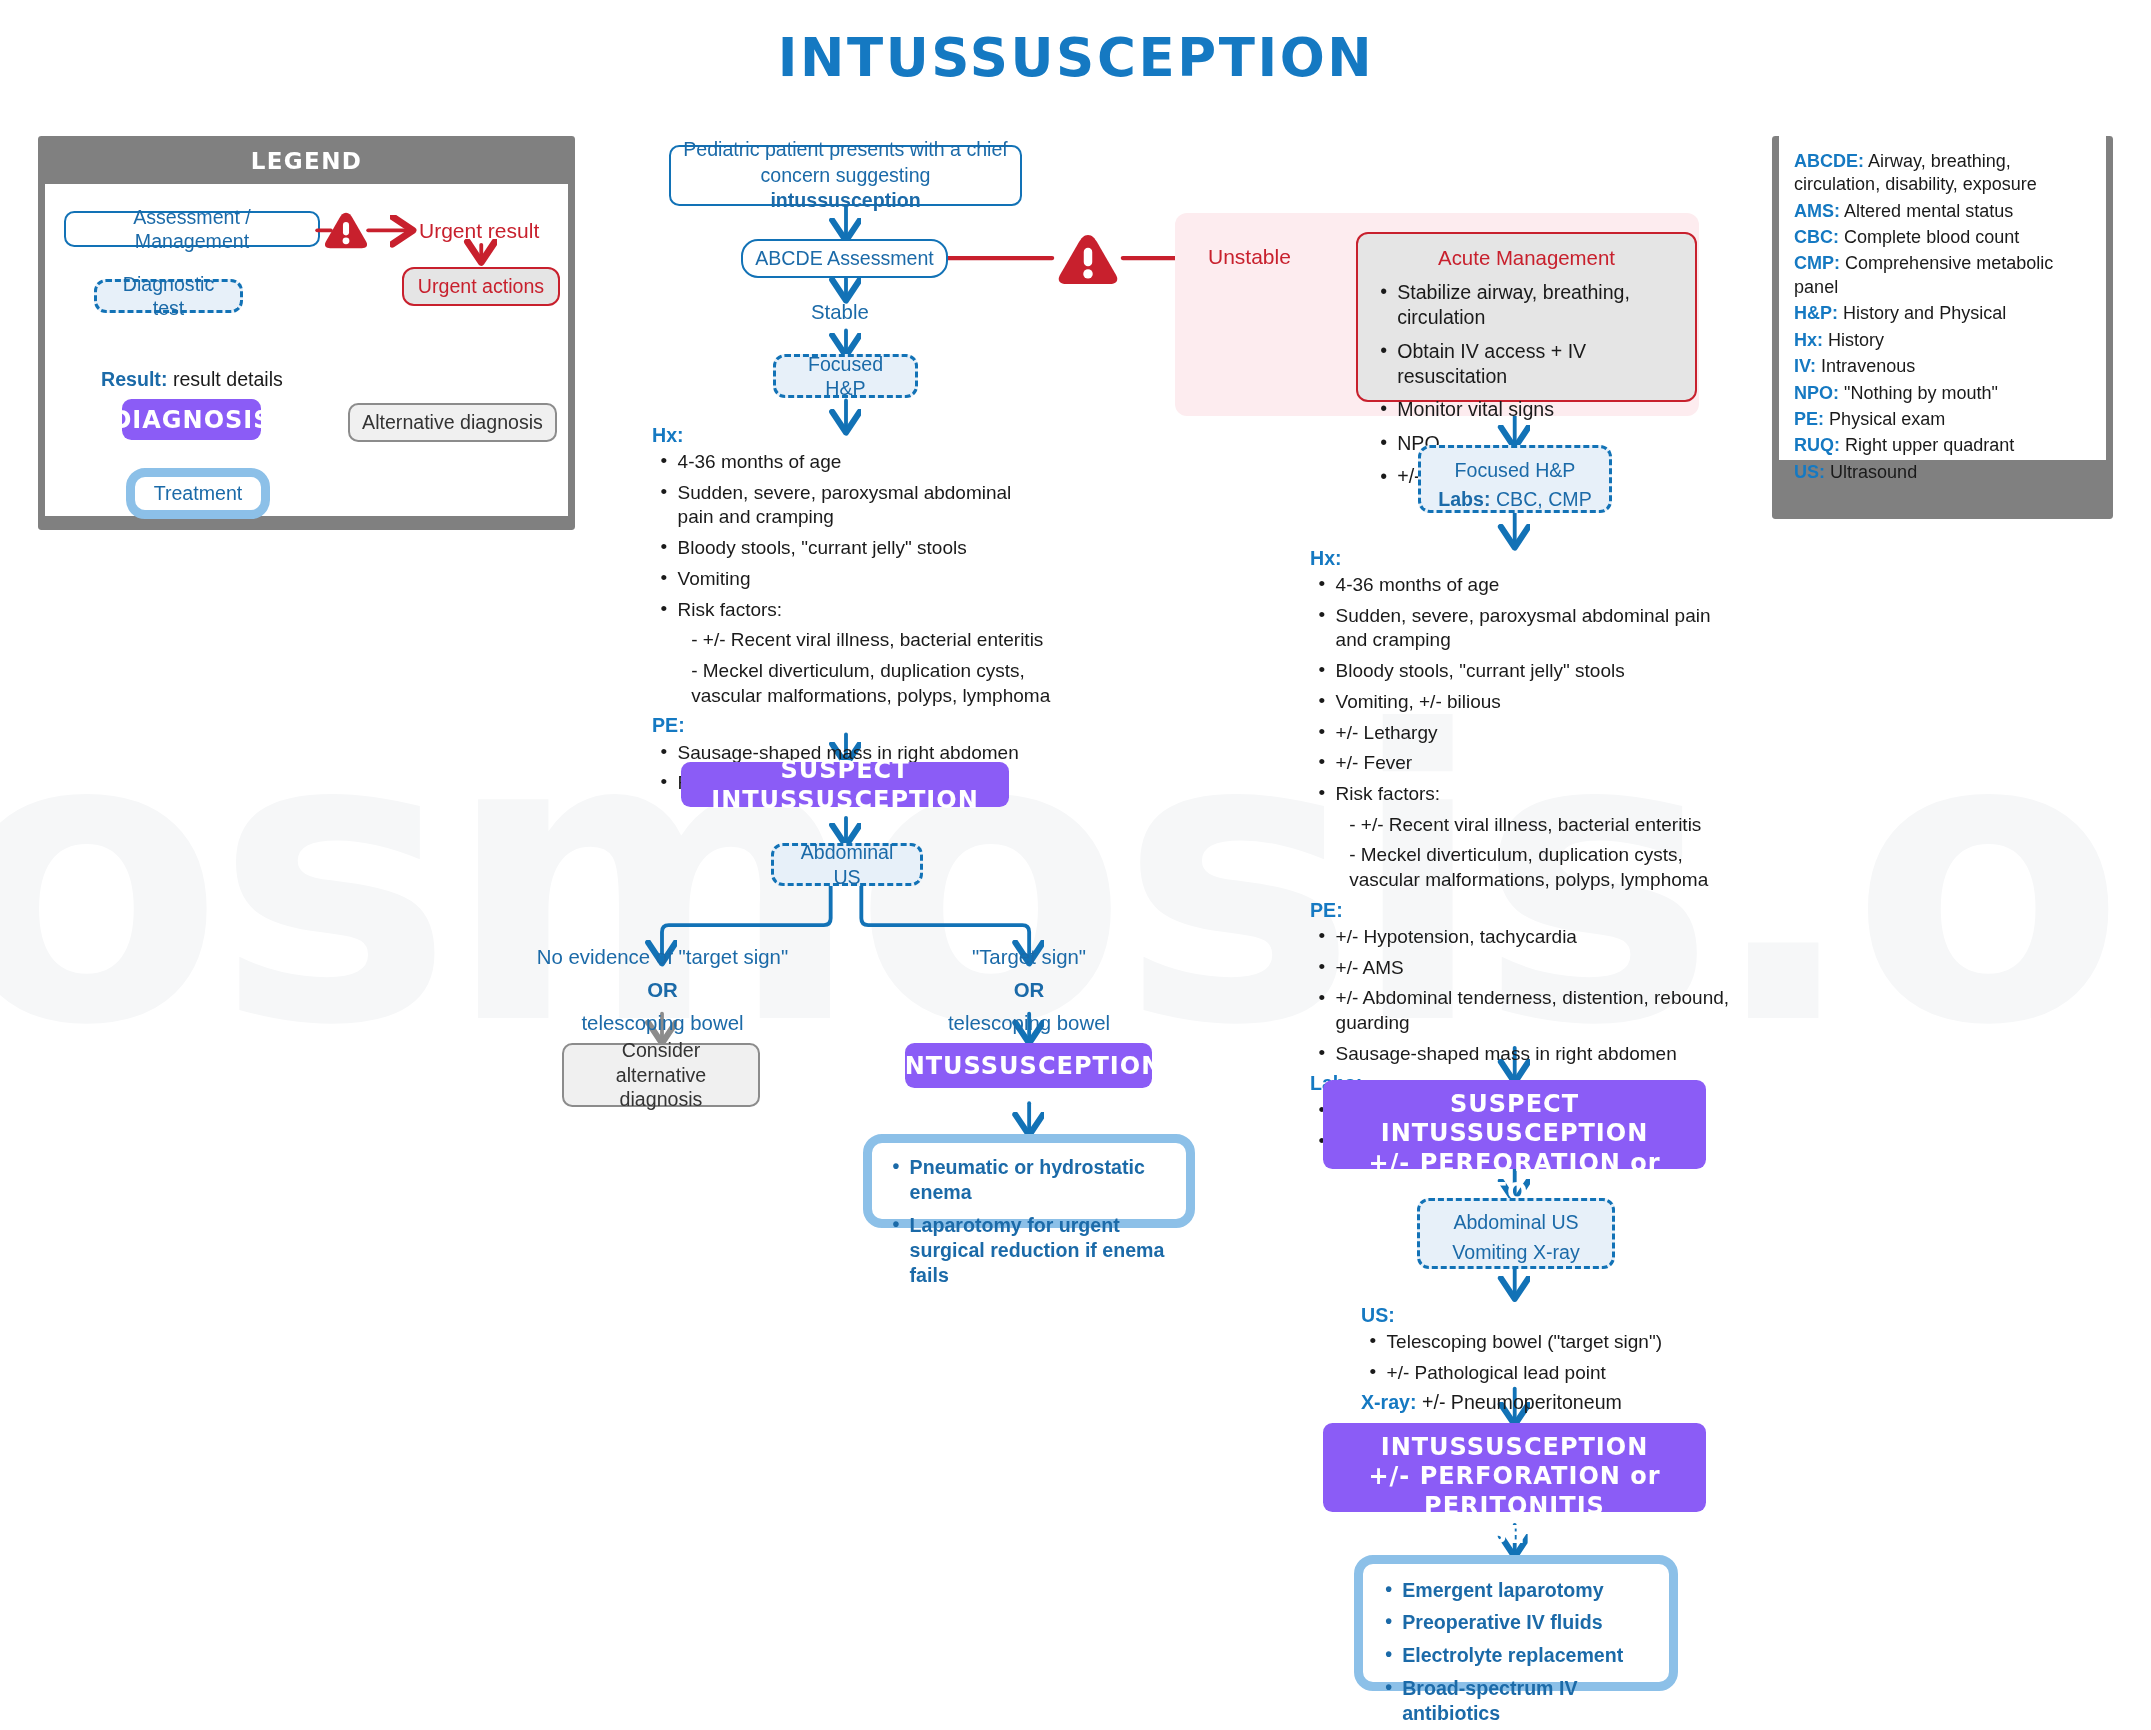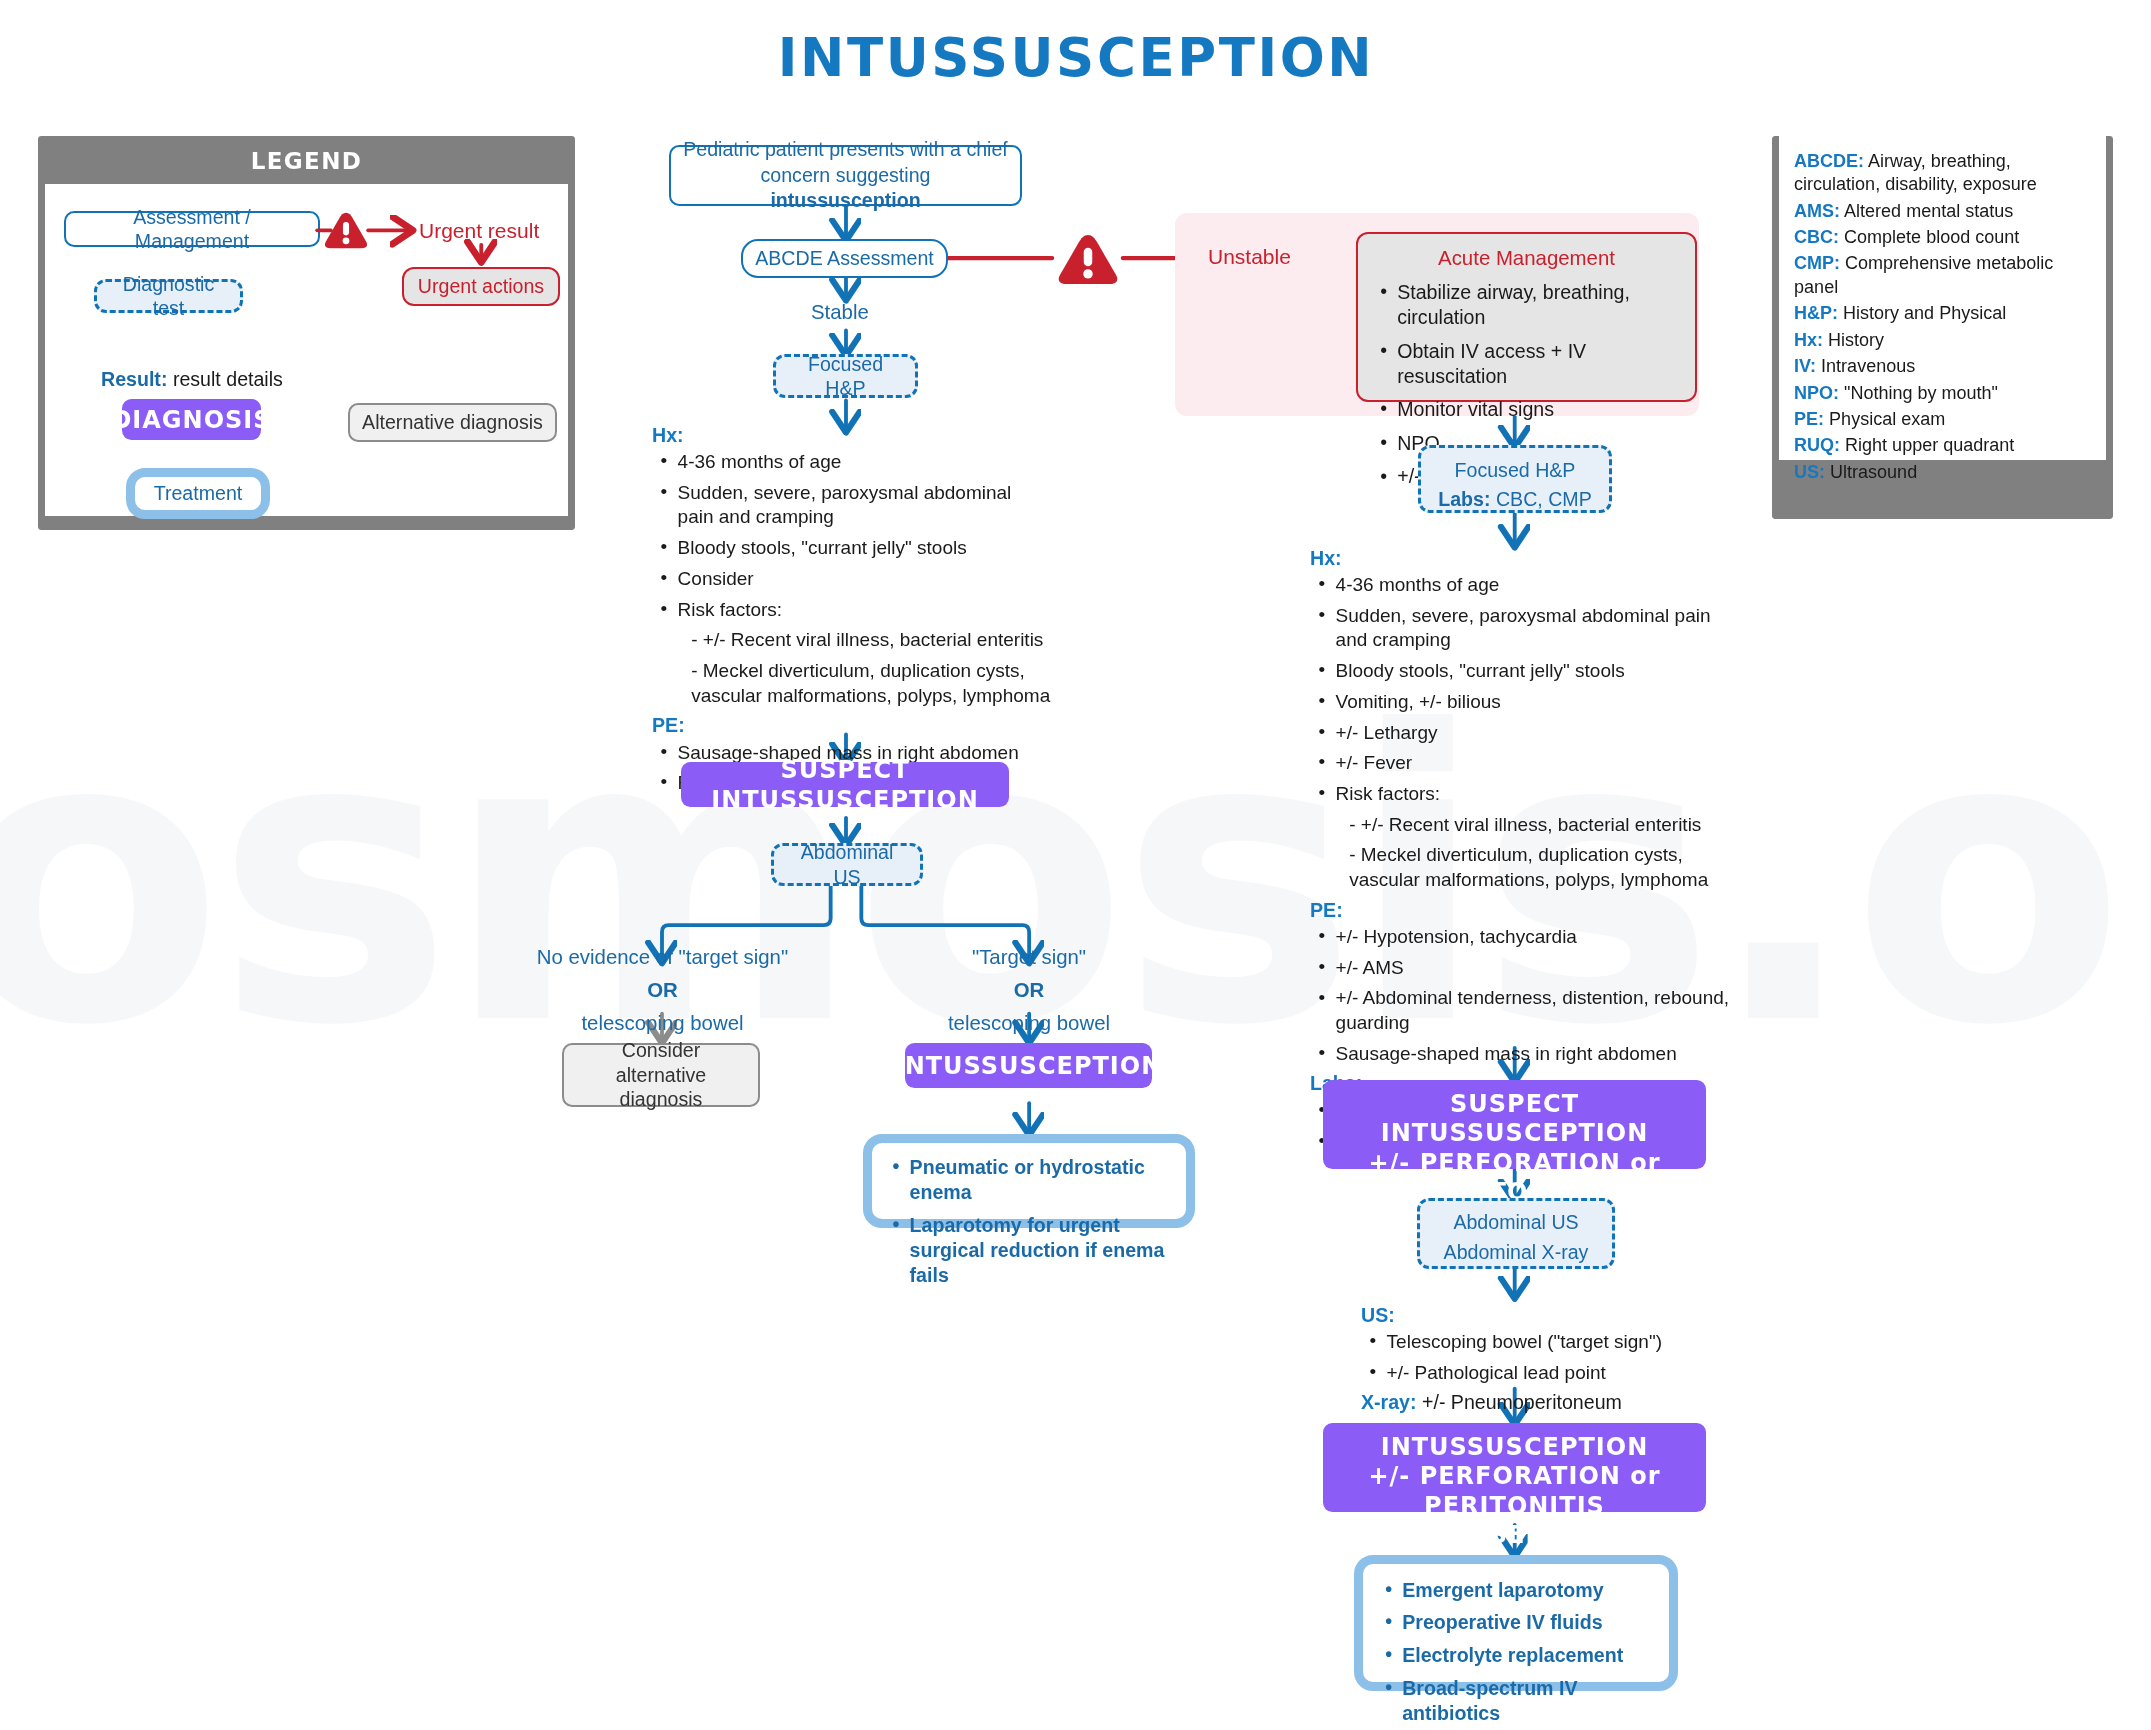--- a/index.html
+++ b/index.html
@@ -266,21 +266,21 @@
     <b>Labs:</b><span> CBC, CMP</span>
   </div>
 </div>
 
 <div class="textblock" style="left:652px;top:422px;width:400px;">
   <div class="sec-head">Hx:</div>
   <ul class="bul" id="stable-hx">
       <li>4-36 months of age</li>
       <li>Sudden, severe, paroxysmal abdominal pain and cramping</li>
       <li>Bloody stools, "currant jelly" stools</li>
-      <li>Consider</li>
+      <li>Vomiting</li>
       <li>Risk factors:</li>
       <li class="sub">- +/- Recent viral illness, bacterial enteritis</li>
       <li class="sub">- Meckel diverticulum, duplication cysts, vascular malformations, polyps, lymphoma</li>
     </ul>
   <div class="sec-head">PE:</div>
   <ul class="bul" id="stable-pe">
       <li>Sausage-shaped mass in right abdomen</li>
       <li>Focal tenderness in RUQ</li>
     </ul>
 </div>
@@ -340,21 +340,21 @@
 </div>
 
 <div class="node n-dx" style="left:1323px;top:1080px;width:383px;height:89px;display:block;padding:10.2px 8.5px;line-height:1.22;">
   <div>SUSPECT INTUSSUSCEPTION</div>
   <div>+/- PERFORATION or PERITONITIS</div>
   <div>+/- SEPSIS</div>
 </div>
 
 <div class="node n-test" style="left:1417px;top:1198px;width:198px;height:71px;display:block;padding:9.4px 10.2px;">
   <div style="text-align:center;">Abdominal US</div>
-  <div style="text-align:center;margin-top:5.1px;">Abdominal X-ray</div>
+  <div style="text-align:center;margin-top:5.1px;">Vomiting X-ray</div>
 </div>
 
 <div class="textblock" style="left:1361px;top:1302px;width:392px;">
   <div class="sec-head">US:</div>
   <ul class="bul" id="unstable-us">
       <li>Telescoping bowel ("target sign")</li>
       <li>+/- Pathological lead point</li>
     </ul>
   <div style="font-size:19.6px;margin-top:1.7px;">
     <span class="inline-head">X-ray:</span><span> +/- Pneumoperitoneum</span>

